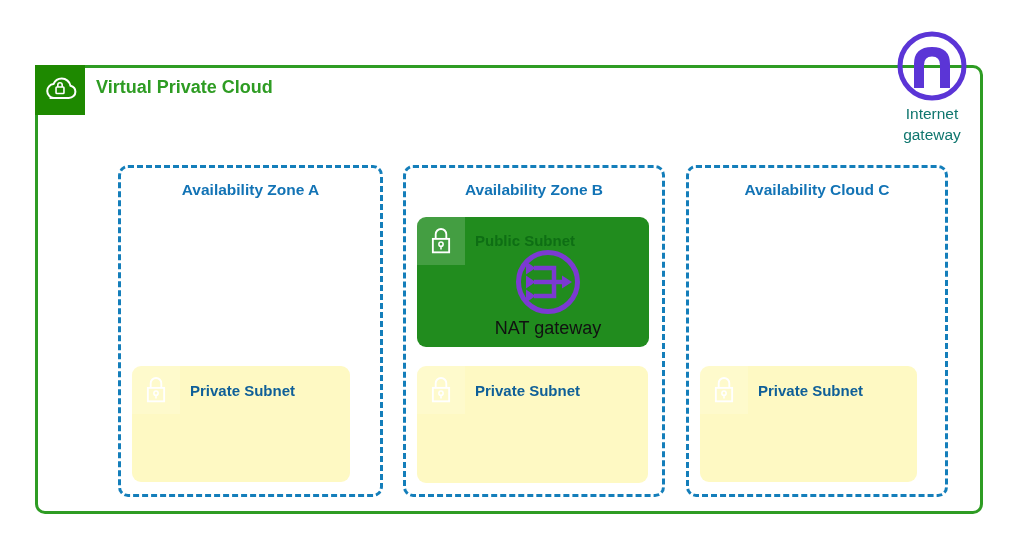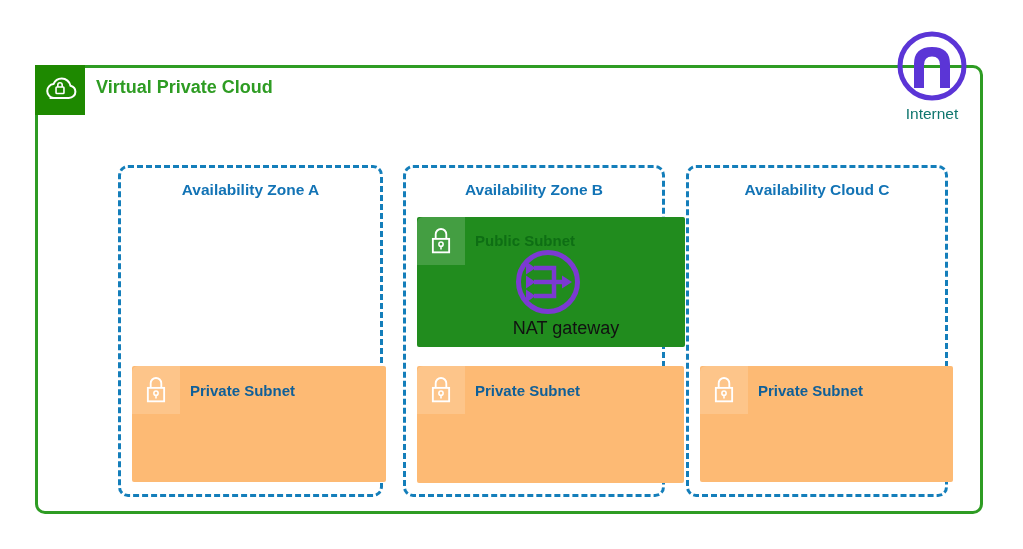--- a/index.html
+++ b/index.html
@@ -47,23 +47,23 @@
   .az-a { left: 118px; width: 265px; }
   .az-b { left: 403px; width: 262px; }
   .az-c { left: 686px; width: 262px; }
   .az-title {
     position: absolute; top: 13px; left: 0; right: 0;
     text-align: center; color: #1273B5;
     font-size: 15.5px; font-weight: 700;
   }
 
   
-  .subnet-box { border-radius: 2px; padding-left: 36px; }
+  .subnet-box { border-radius: 9px; }
   .public-subnet { left: 417px; top: 217px; width: 232px; height: 130px; background: #218C1E; }
-  .private-subnet { top: 366px; height: 116px; background: #fdba74; }
+  .private-subnet { top: 366px; height: 116px; background: #fef9c3; }
   .ps-a { left: 132px; width: 218px; }
   .ps-b { left: 417px; width: 231px; height: 117px; }
   .ps-c { left: 700px; width: 217px; }
 
   .subnet-badge {
     position: absolute; left: 0; top: 0; width: 48px; height: 48px;
     background: rgba(255,255,255,0.16);
     border-top-left-radius: 6px;
     display: flex; align-items: center; justify-content: center;
   }
@@ -97,20 +97,21 @@
   </div>
 
   <div class="abs vpc-label">Virtual Private Cloud</div>
 
   <svg class="abs igw-icon" viewBox="0 0 76 76">
     <circle cx="38" cy="38" r="32" fill="none" stroke="#5B35D6" stroke-width="5"></circle>
     <path d="M20 60 V36 q0 -17 18 -17 t18 17 V60 H46 V37 q0 -8.5 -8 -8.5 t-8 8.5 V60 Z" fill="#5B35D6"></path>
   </svg>
   <div class="abs igw-label">
     <div>Internet</div>
+    <div>gateway</div>
   </div>
 
   <div class="abs az az-a">
     <div class="az-title">Availability Zone A</div>
   </div>
 
   <div class="abs az az-b">
     <div class="az-title">Availability Zone B</div>
   </div>
 

